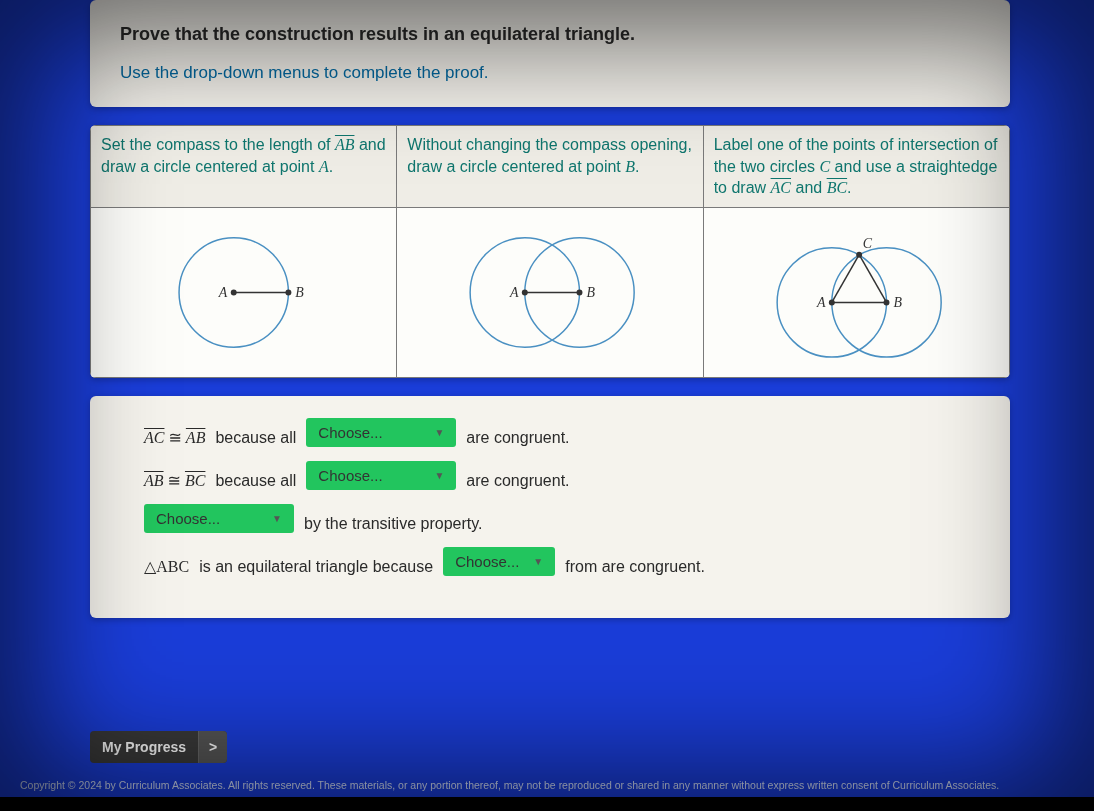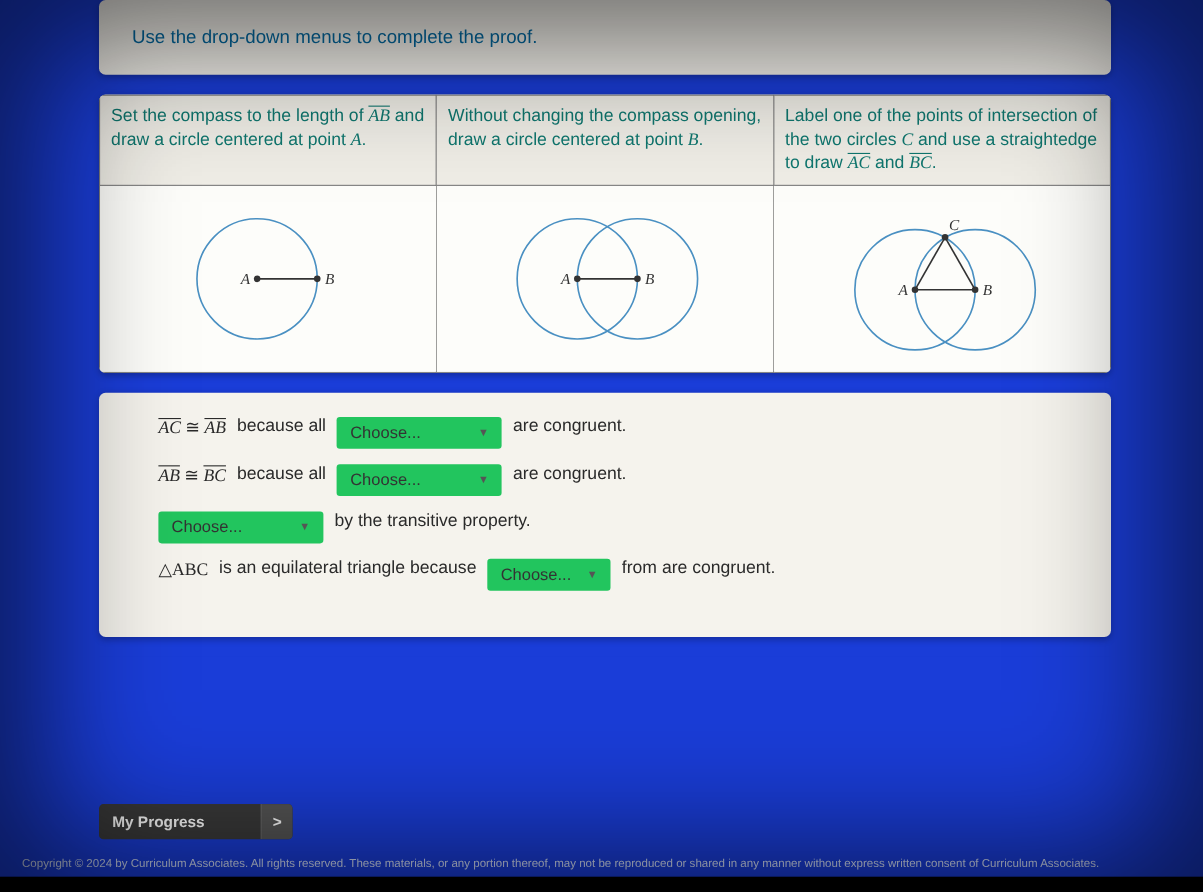--- a/index.html
+++ b/index.html
@@ -85,21 +85,21 @@
     padding: 22px 30px 28px 30px;
   }
   .answer-instr {
     font-size: 16px;
     color: #2a2a2a;
     margin-bottom: 18px;
   }
   .proof-lines { padding-left: 24px; }
   .proof-line {
     display: flex;
-    align-items: flex-start;
+    align-items: flex-end;
     gap: 10px;
     font-size: 16px;
     color: #2a2a2a;
     margin-bottom: 14px;
     flex-wrap: wrap;
   }
   .math { font-family: 'Times New Roman', serif; }
   .dropdown {
     display: inline-flex;
     align-items: center;
@@ -127,21 +127,20 @@
   .my-progress {
     display: inline-flex;
     align-items: center;
     background: #3a3a3a;
     color: #fff;
     font-size: 14px;
     font-weight: bold;
     border-radius: 4px;
     overflow: hidden;
     cursor: pointer;
-    gap: 39px;
   }
   .my-progress .lbl { padding: 8px 12px; }
   .my-progress .arrow {
     background: #555;
     padding: 8px 10px;
     border-left: 1px solid #666;
   }
   .copyright {
     position: absolute;
     left: 20px;
@@ -155,20 +154,21 @@
     left:0; right:0; bottom:0; height: 14px;
     background: #000;
   }
 </style>
 </head>
 <body>
 
 <div class="page">
 
   <div class="card instruction-card">
+    <div class="instruction-title">Prove that the construction results in an equilateral triangle.</div>
     <div class="instruction-sub">Use the drop-down menus to complete the proof.</div>
   </div>
 
   <div class="card steps-card">
     <table class="steps">
       <tbody>
       <tr>
         <td class="step-desc">
           <span>Set the compass to the length of </span><span class="overline">AB</span><span> and draw a circle centered at point </span><span class="seg">A</span><span>.</span>
         </td>

